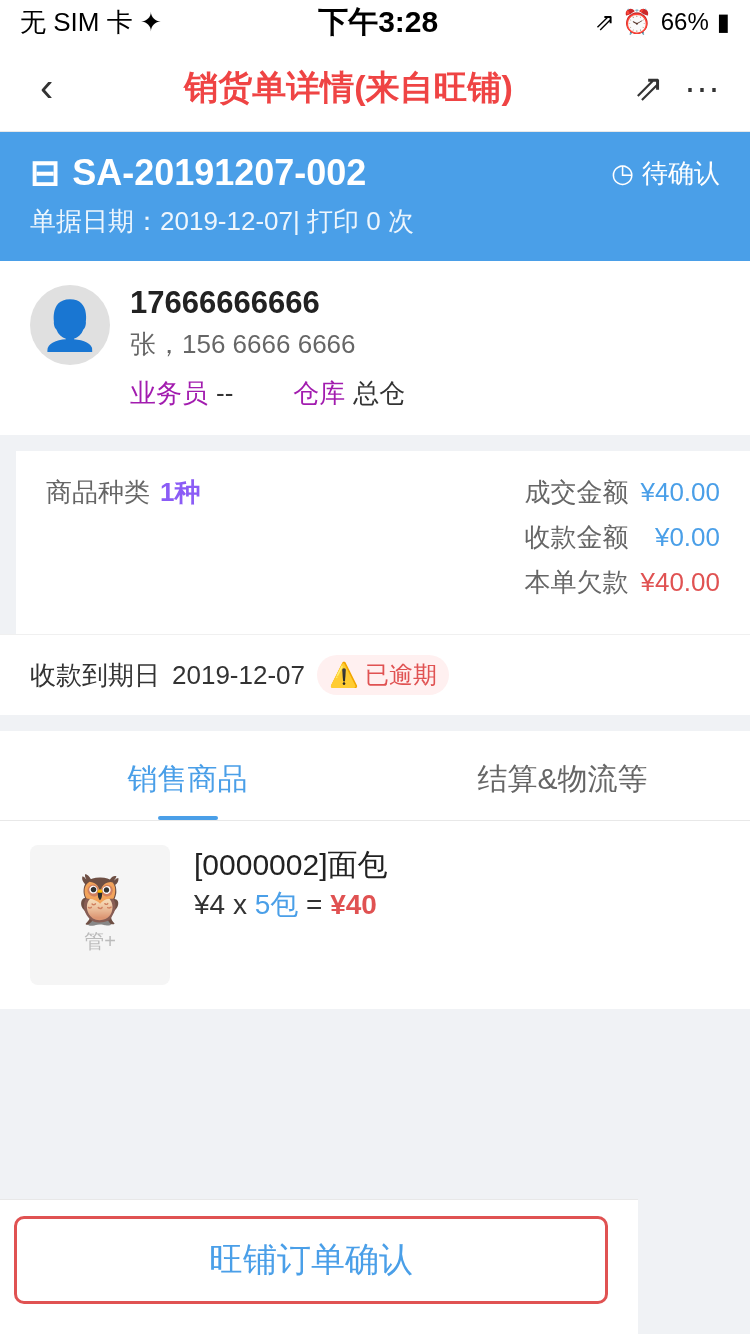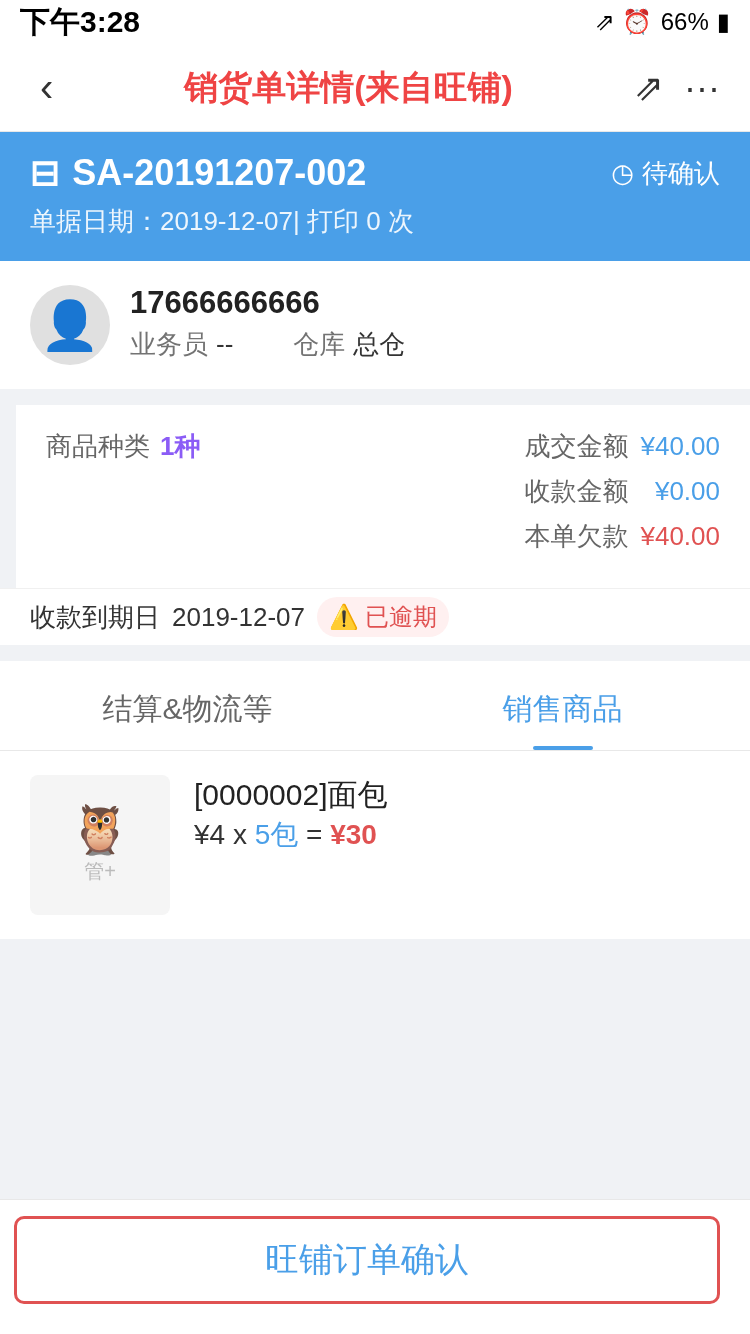--- a/index.html
+++ b/index.html
@@ -120,21 +120,21 @@
       color: #666;
       margin-bottom: 14px;
     }
     .customer-meta {
       display: flex;
       gap: 60px;
       font-size: 26px;
       color: #333;
     }
     .meta-item { display: flex; align-items: center; gap: 8px; }
-    .meta-label { color: #737373; }
+    .meta-label { color: #a21caf; }
     .meta-value { color: #333; }
 
     
     .divider {
       height: 16px;
       background: #f0f2f5;
     }
 
     
     .summary-section {
@@ -167,21 +167,21 @@
       gap: 12px;
       margin-bottom: 10px;
     }
     .amount-label { color: #666; }
     .amount-blue { color: #4a9fe8; font-weight: 500; }
     .amount-red { color: #e05252; font-weight: 500; }
 
     
     .due-date-section {
       background: #fff;
-      padding: 8px 30px;
+      padding: 20px 30px;
       border-top: 1px solid #f0f0f0;
       display: flex;
       align-items: center;
       gap: 12px;
       font-size: 26px;
       color: #333;
     }
     .overdue-badge {
       background: #fff0f0;
       color: #e05252;
@@ -272,21 +272,21 @@
     .bottom-spacer {
       height: 200px;
       background: #f0f2f5;
     }
 
     
     .bottom-bar {
       position: fixed;
       bottom: 0;
       left: 0;
-      width: 750px;
+      width: 638px;
       background: #fff;
       padding: 16px 30px 30px 14px;
       border-top: 1px solid #e8e8e8;
     }
     .confirm-btn {
       width: 100%;
       height: 88px;
       background: #fff;
       border: 3px solid #e05252;
       border-radius: 10px;
@@ -296,20 +296,23 @@
       cursor: pointer;
       display: flex;
       align-items: center;
       justify-content: center;
     }
   </style>
 </head>
 <body>
 
 <div class="status-bar">
+  <div class="status-left">
+    <span>无 SIM 卡  ✦</span>
+  </div>
   <div class="status-center">下午3:28</div>
   <div class="status-right">
     <span>⇗</span>
     <span>⏰</span>
     <span>66%</span>
     <span>▮</span>
   </div>
 </div>
 
 <div class="nav-bar">
@@ -337,20 +340,21 @@
   </div>
 </div>
 
 <div class="customer-section">
   <div class="customer-row">
     <div class="avatar">
       <span class="avatar-icon">👤</span>
     </div>
     <div class="customer-info">
       <div class="customer-name">17666666666</div>
+      <div class="customer-phone">张，156 6666 6666</div>
       <div class="customer-meta">
         <div class="meta-item">
           <span class="meta-label">业务员</span>
           <span class="meta-value">--</span>
         </div>
         <div class="meta-item">
           <span class="meta-label">仓库</span>
           <span class="meta-value">总仓</span>
         </div>
       </div>
@@ -389,41 +393,41 @@
   <span>收款到期日</span>
   <span>2019-12-07</span>
   <span class="overdue-badge">
     <span style="color:#e05252;">⚠️</span>
     <span>已逾期</span>
   </span>
 </div>
 
 <div class="tabs-section">
   <div class="tabs-header">
+    <div class="tab-item active">
+      <span>销售商品</span>
+    </div>
     <div class="tab-item">
       <span>结算&amp;物流等</span>
-    </div>
-    <div class="tab-item active">
-      <span>销售商品</span>
     </div>
   </div>
 </div>
 
 <div class="product-section">
   <div class="product-item">
     <div class="product-thumb">
       <div style="text-align:center;">
         <div style="font-size:48px; color:#bbb; line-height:1;">🦉</div>
         <div style="font-size:20px; color:#bbb; margin-top:4px;">管+</div>
       </div>
     </div>
     <div class="product-info">
       <div class="product-name">[0000002]面包</div>
       <div class="product-price-row">
-        <span>¥4 x </span><span class="price-highlight">5包</span><span> = </span><span class="price-total">¥30</span>
+        <span>¥4 x </span><span class="price-highlight">5包</span><span> = </span><span class="price-total">¥40</span>
       </div>
     </div>
   </div>
 </div>
 
 <div class="content-area"></div>
 <div class="bottom-spacer"></div>
 
 <div class="bottom-bar">
   <button class="confirm-btn">旺铺订单确认</button>

